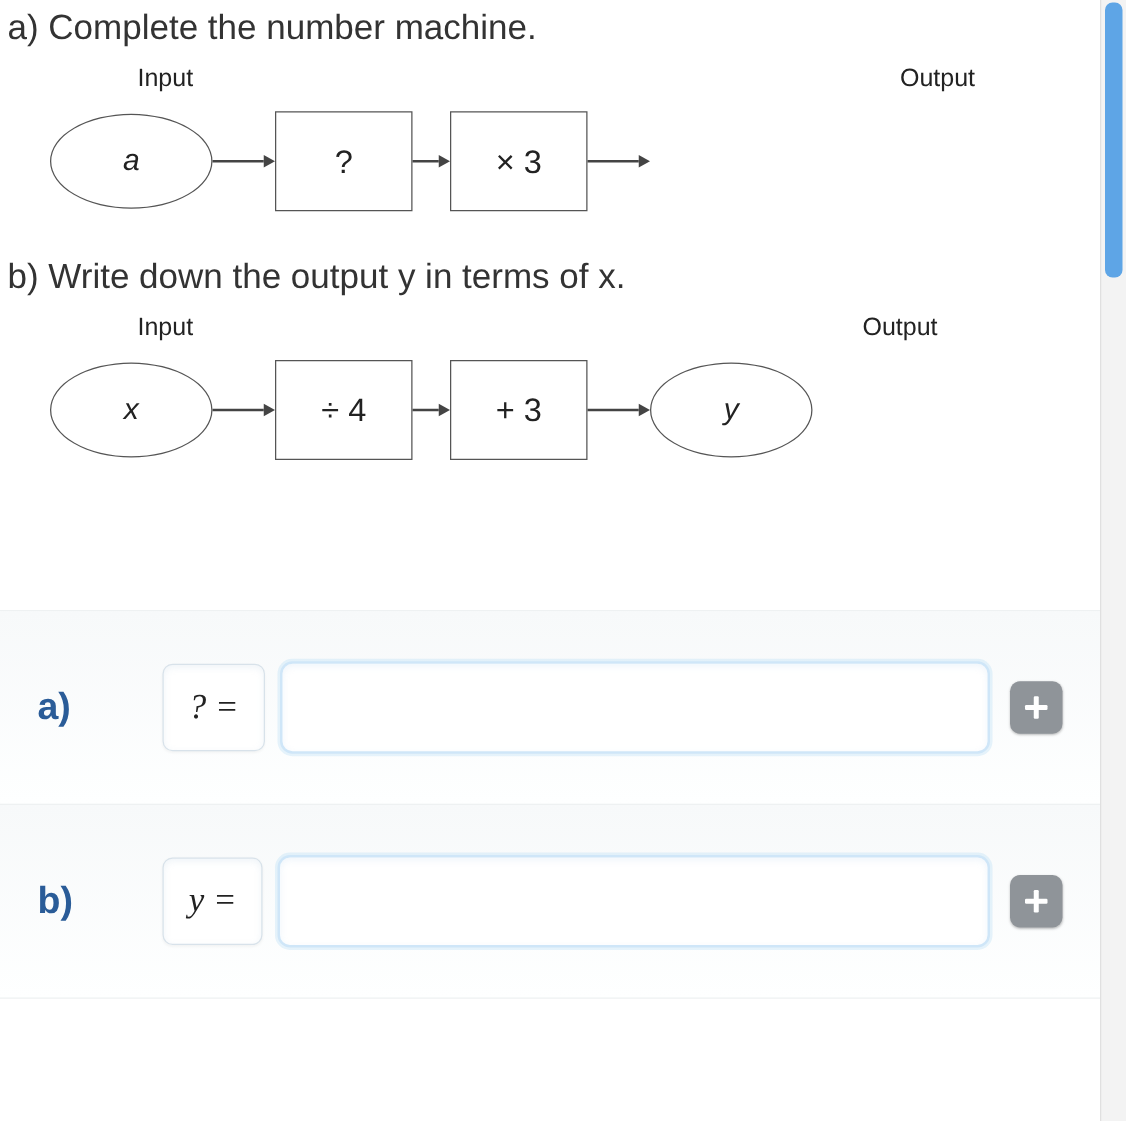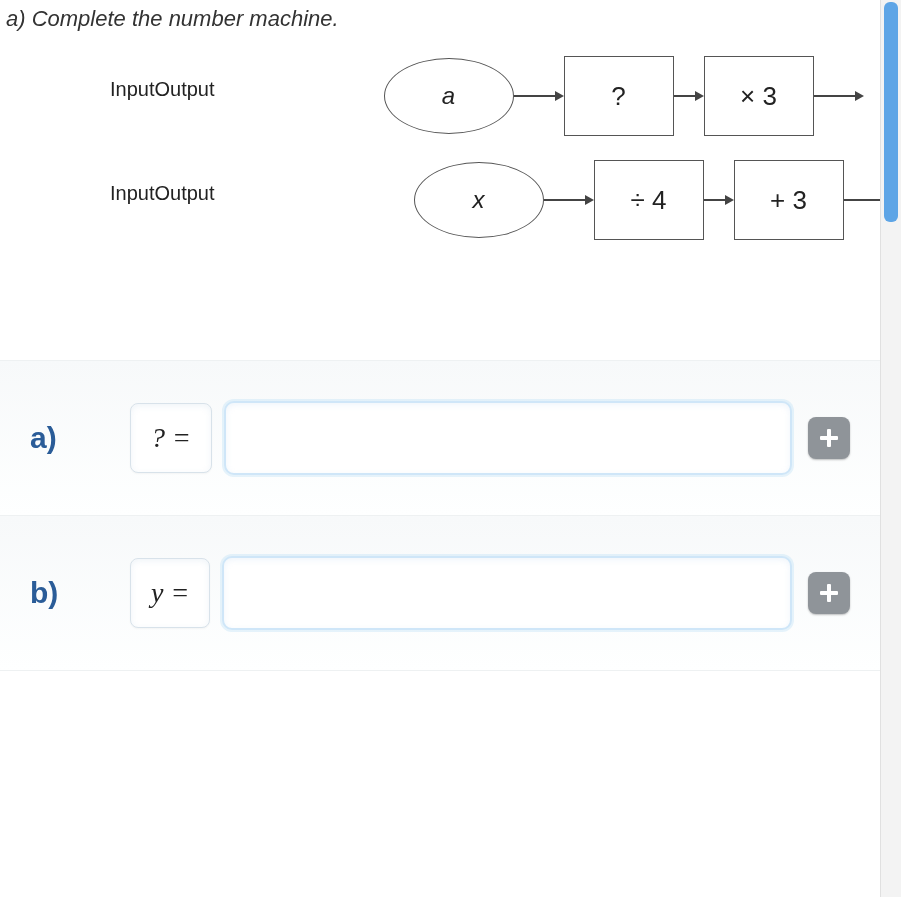--- a/index.html
+++ b/index.html
@@ -28,24 +28,23 @@
     border-left: 1px solid #e0e0e0;
   }
   .scroll-thumb {
     position: absolute;
     left: 3px; right: 3px;
     top: 2px; height: 220px;
     background: #5EA5E6;
     border-radius: 6px;
   }
   .qtext {
-    font-size: 22px;
+    font-size: 28px;
     color: #333;
     padding: 6px 0 0 6px;
-    font-style: italic;
   }
   .italic { font-style: italic; }
   .machine-row {
     display: flex;
     align-items: center;
     gap: 0;
     margin-left: 40px;
     margin-top: 10px;
   }
   .label-small {
@@ -134,21 +133,21 @@
   .plus-btn {
     width: 42px; height: 42px;
     margin-left: 16px;
     background: #8f9499;
     border-radius: 8px;
     display: flex; align-items: center; justify-content: center;
     box-shadow: 0 1px 2px rgba(0,0,0,0.25);
     cursor: pointer;
   }
   .plus-btn svg { fill: #fff; }
-  .col-stack { display: flex; flex-direction: row; gap: 29px; }
+  .col-stack { display: flex; flex-direction: column; }
   .flex-row-align { display: flex; align-items: center; }
 </style>
 </head>
 <body>
 
 <div class="content-area">
 
   <div class="qtext">a)  Complete the number machine.</div>
 
   <div class="col-stack" style="margin-top:14px;">
@@ -175,20 +174,23 @@
       <div class="sqbox">
           <span>× 3</span>
         </div>
       <div class="arrow">
           <div class="arrow-line"></div>
           <div class="arrow-head"></div>
         </div>
     </div>
   </div>
 
+  <div class="qtext section-b">
+    <span>b)  Write down the output y in terms of x.</span>
+  </div>
 
   <div class="col-stack" style="margin-top:14px;">
     <div class="flex-row-align" style="margin-left:40px;">
       <div class="label-small">Input</div>
       <div style="flex:1"></div>
       <div class="label-small out" style="margin-right:130px;">Output</div>
     </div>
     <div class="machine-row">
       <div class="ellipse">
           <span class="italic">x</span>

